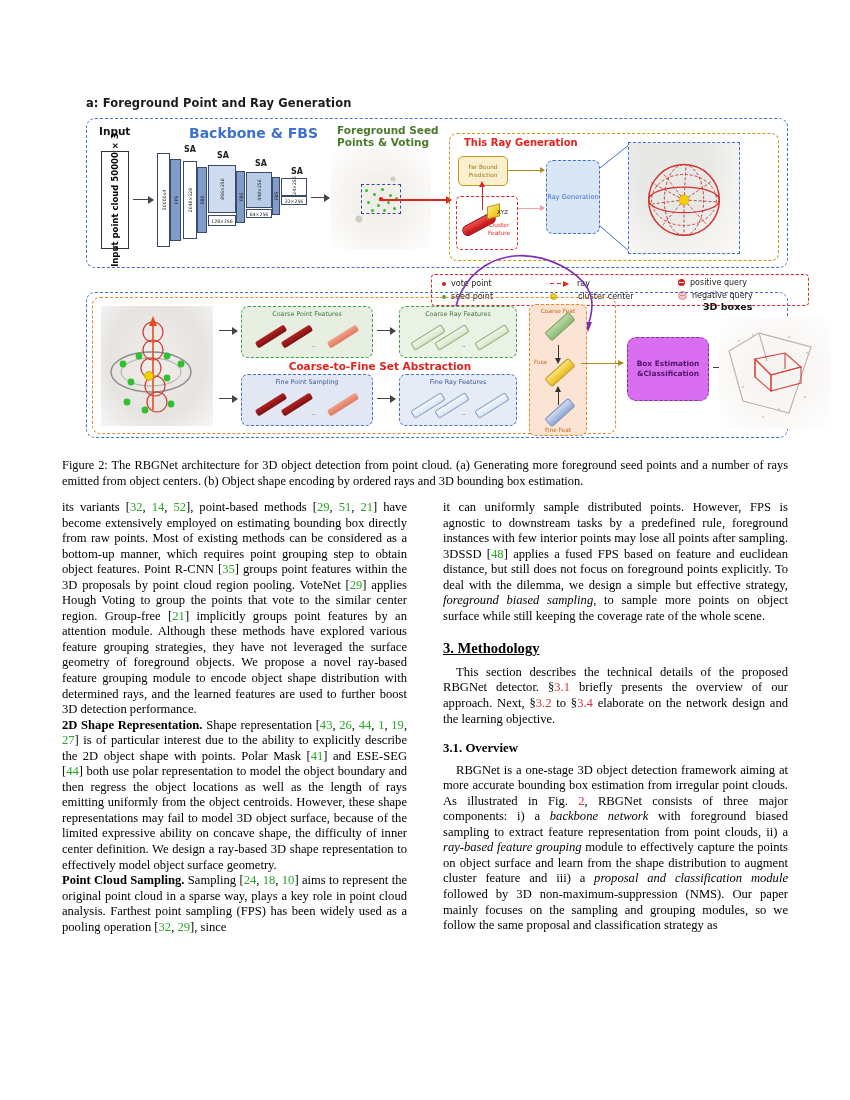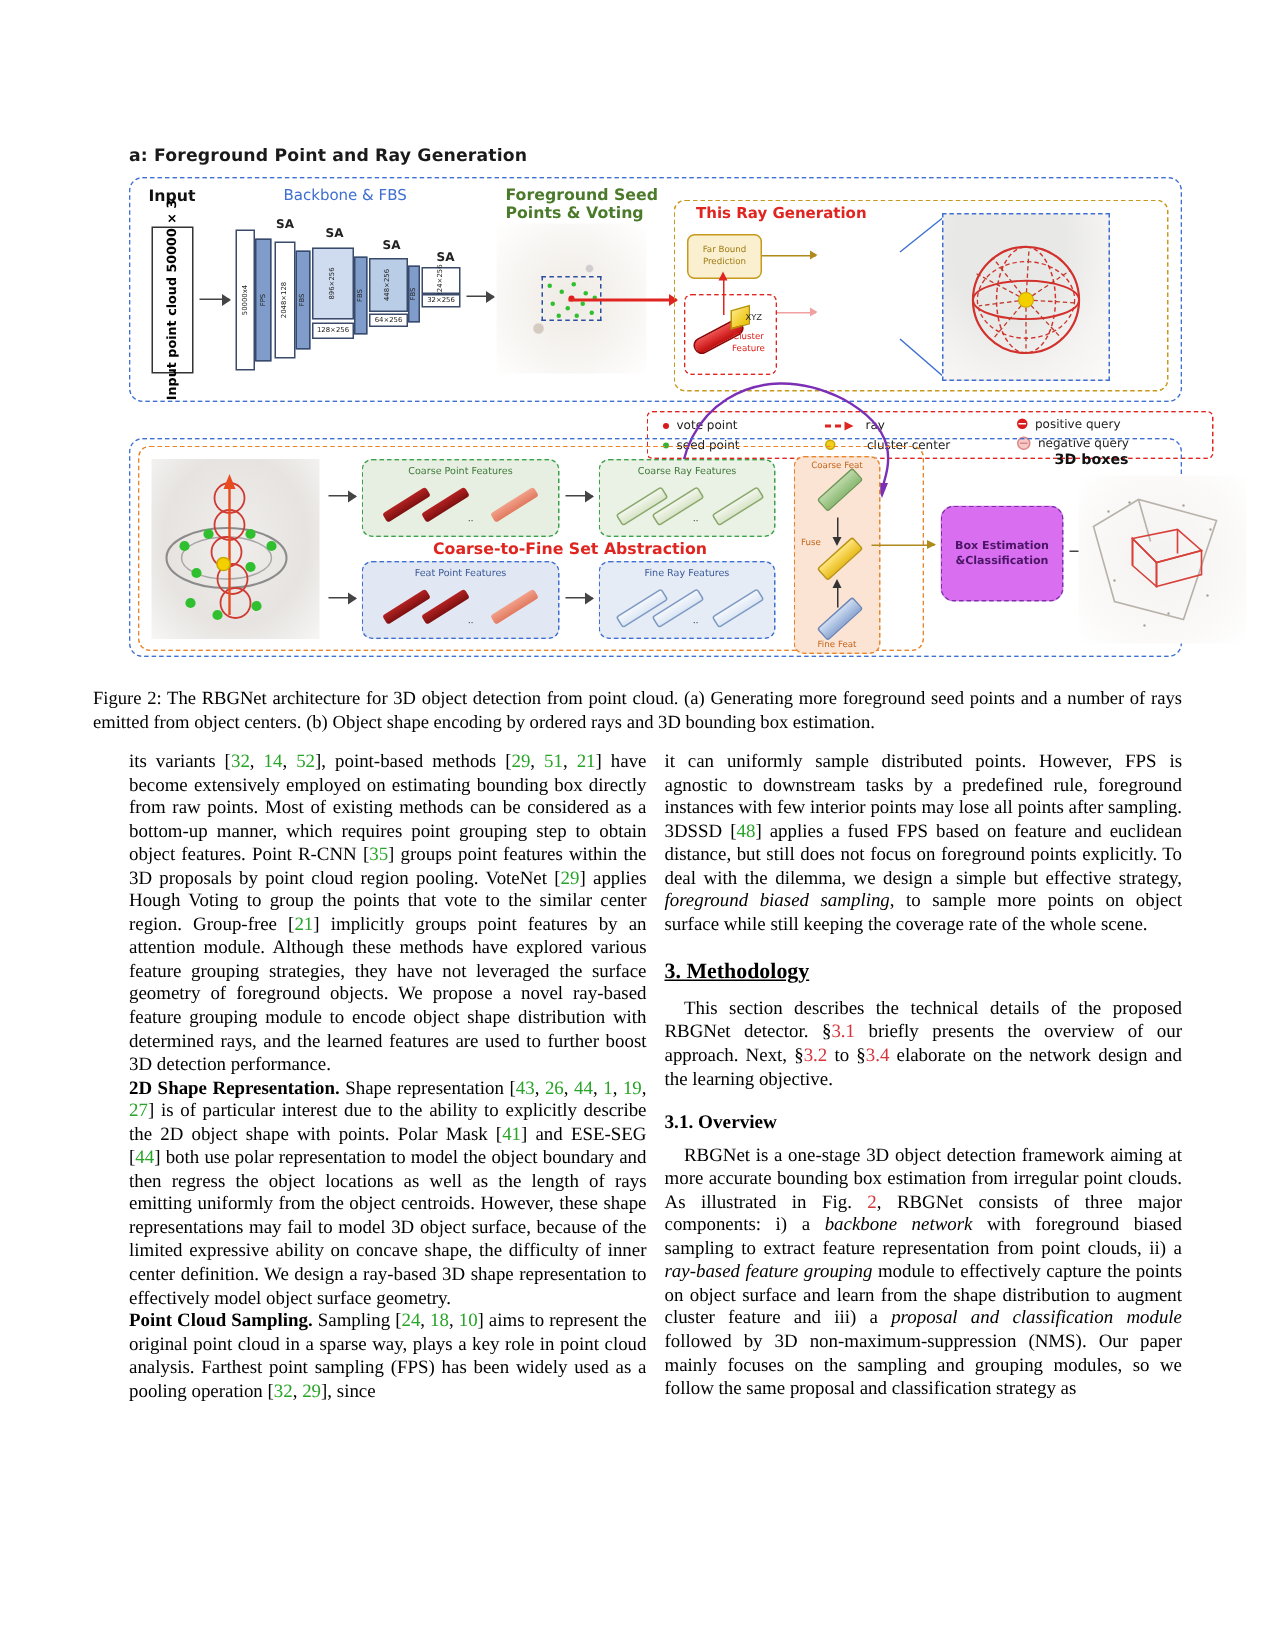--- a/index.html
+++ b/index.html
@@ -50,21 +50,21 @@
     box-sizing: border-box;
   }
   .lbl-input {
     position: absolute; left: 12px; top: 6px;
     font-family: "DejaVu Sans", sans-serif;
     font-size: 10.5px; font-weight: 700; color: #111;
   }
   .lbl-backbone {
     position: absolute; left: 102px; top: 6px;
     font-family: "DejaVu Sans", sans-serif;
-    font-size: 10px; font-weight: 400; color: #3f6fd0;
+    font-size: 14px; font-weight: 700; color: #3f6fd0;
   }
   .lbl-seed {
     position: absolute; left: 250px; top: 5px;
     font-family: "DejaVu Sans", sans-serif;
     font-size: 10.5px; font-weight: 600; color: #4a7a2a;
     line-height: 12px;
     width: 120px;
   }
 
   .input-box {
@@ -426,21 +426,21 @@
   .col {
     position: absolute;
     top: 0;
     width: 345px;
     font-size: 12.6px;
     line-height: 15.55px;
     text-align: justify;
     font-family: "Liberation Serif", serif;
     hyphens: none;
   }
-  .col.left { left: 0; margin-left: 24px; }
+  .col.left { left: 0; }
   .col.right { left: 381px; }
   .col p { margin: 0; text-indent: 13px; }
   .col p.noind { text-indent: 0; }
   .cite { color: #28a428; }
   .cite-r { color: #d4353a; }
   h2.sec {
     font-size: 14.6px;
     font-weight: bold;
     margin: 17px 0 8px 0;
     font-family: "Liberation Serif", serif;
@@ -553,20 +553,21 @@
         <div style="position:absolute;left:32px;top:52px;width:1.4px;height:24px;background:#e0241f;">
           <div style="position:absolute;left:-3px;top:-5px;border-bottom:6px solid #e0241f;border-left:3.5px solid transparent;border-right:3.5px solid transparent;"></div>
         </div>
         <div style="position:absolute;left:58px;top:36px;width:36px;height:1.2px;background:#b08a1a;">
           <div style="position:absolute;right:-1px;top:-2.6px;border-left:5px solid #b08a1a;border-top:3.2px solid transparent;border-bottom:3.2px solid transparent;"></div>
         </div>
         <div style="position:absolute;left:68px;top:74px;width:26px;height:1.2px;background:#f0a0a0;">
           <div style="position:absolute;right:-1px;top:-2.6px;border-left:5px solid #f0a0a0;border-top:3.2px solid transparent;border-bottom:3.2px solid transparent;"></div>
         </div>
 
+        <div class="ray-gen">Ray Generation</div>
 
         <svg style="position:absolute;left:148px;top:8px;width:34px;height:112px;" viewBox="0 0 34 112">
           <line x1="2" y1="26" x2="32" y2="2" stroke="#3f6fd0" stroke-width="1"></line>
           <line x1="2" y1="84" x2="32" y2="110" stroke="#3f6fd0" stroke-width="1"></line>
         </svg>
 
         <div class="sphere-box">
           <svg viewBox="0 0 112 112" style="width:100%;height:100%;">
             <g stroke="#d2322d" fill="none">
               <circle cx="56" cy="58" r="36" stroke-width="1.5"></circle>
@@ -654,21 +655,21 @@
 
         <div class="featbox fb-coarse-ray">
           <div class="cap">Coarse Ray Features</div>
           <div class="bar ol" style="left:10px;top:26px;"></div>
           <div class="bar ol" style="left:34px;top:26px;"></div>
           <div class="bar ol" style="left:74px;top:26px;"></div>
           <div style="position:absolute;left:62px;top:34px;font-size:7px;color:#555;">..</div>
         </div>
 
         <div class="featbox fb-fine-pt">
-          <div class="cap">Feat Point Features</div>
+          <div class="cap">Fine Point Sampling</div>
           <div class="bar dk" style="left:12px;top:26px;"></div>
           <div class="bar dk" style="left:38px;top:26px;"></div>
           <div class="bar lt" style="left:84px;top:26px;"></div>
           <div style="position:absolute;left:70px;top:34px;font-size:7px;color:#555;">..</div>
         </div>
 
         <div class="featbox fb-fine-ray">
           <div class="cap">Fine Ray Features</div>
           <div class="bar bl" style="left:10px;top:26px;"></div>
           <div class="bar bl" style="left:34px;top:26px;"></div>

